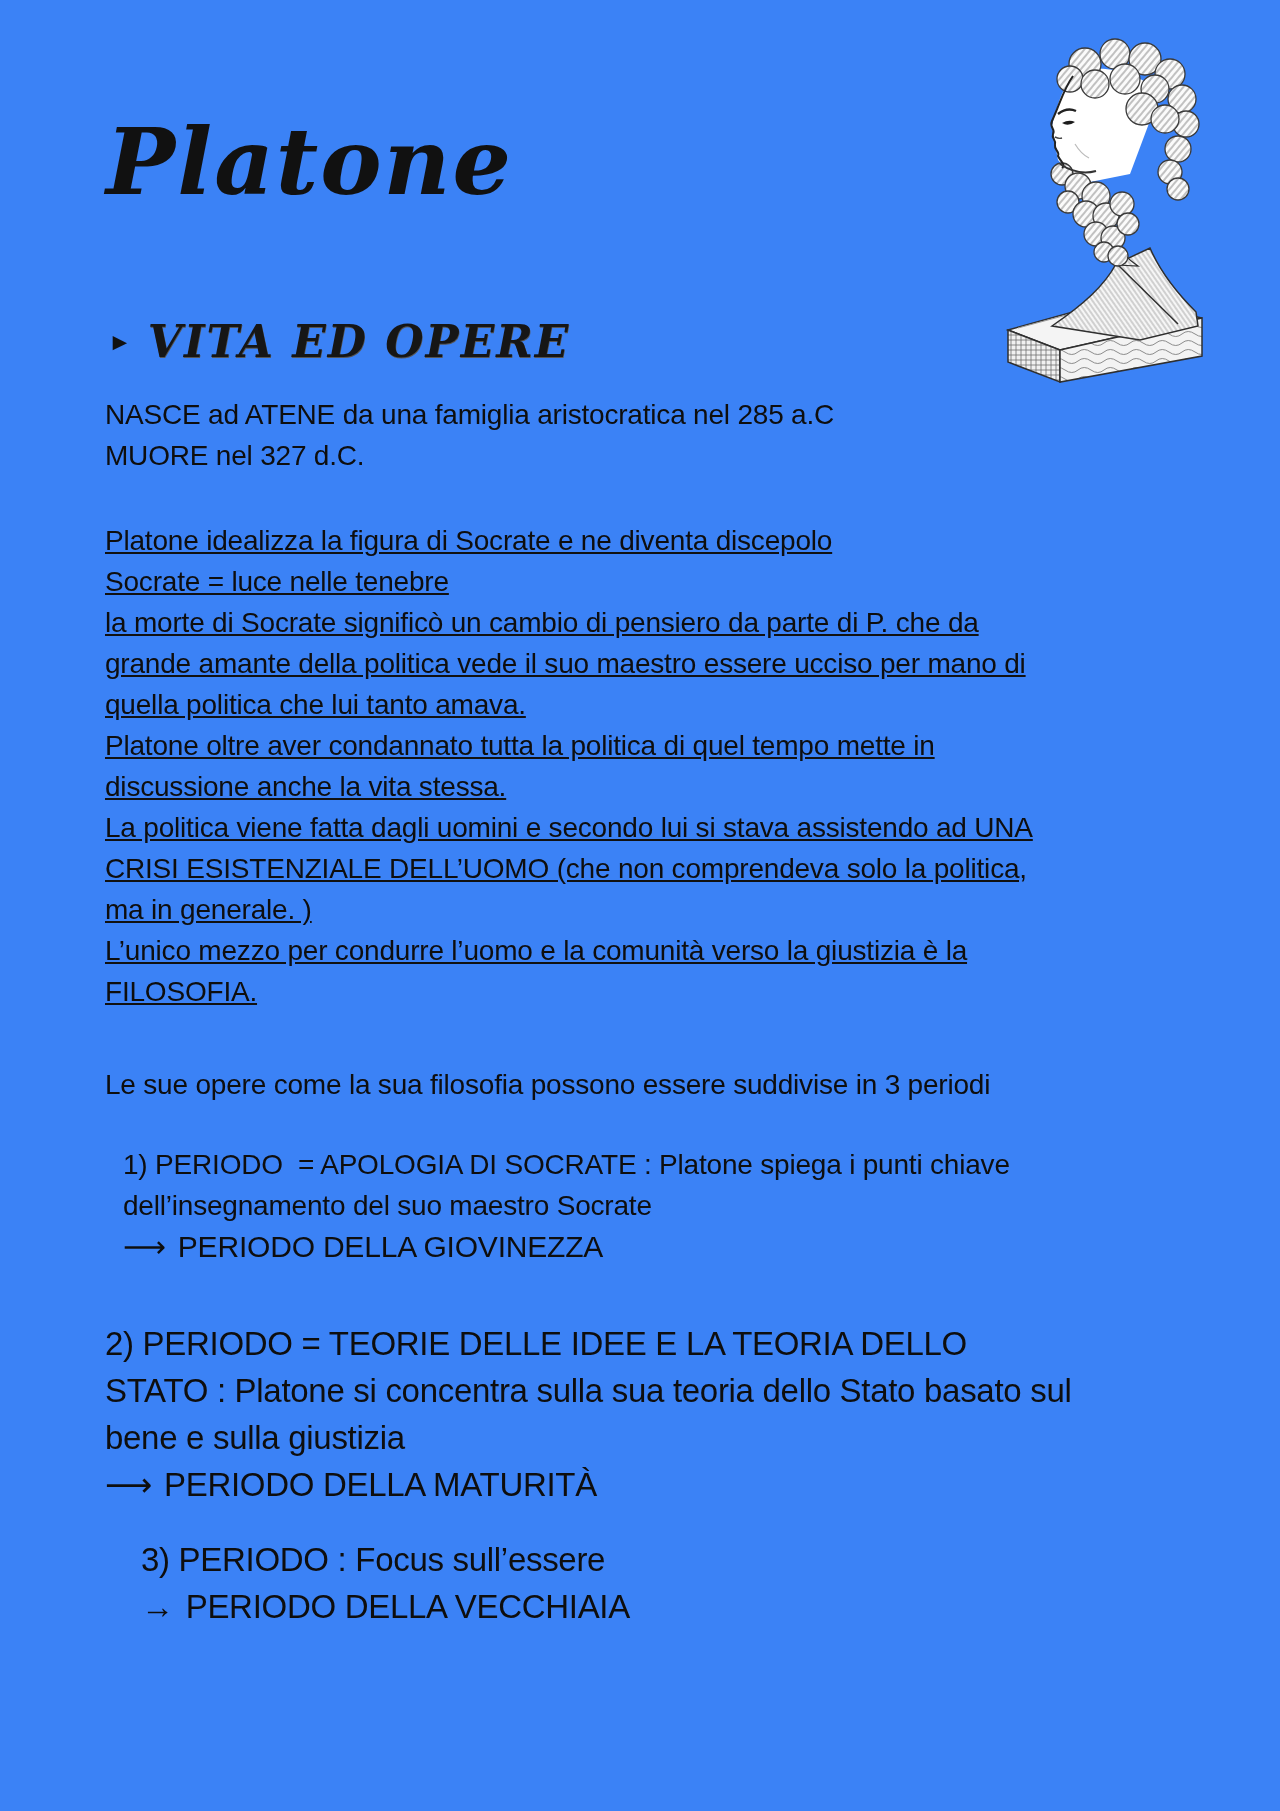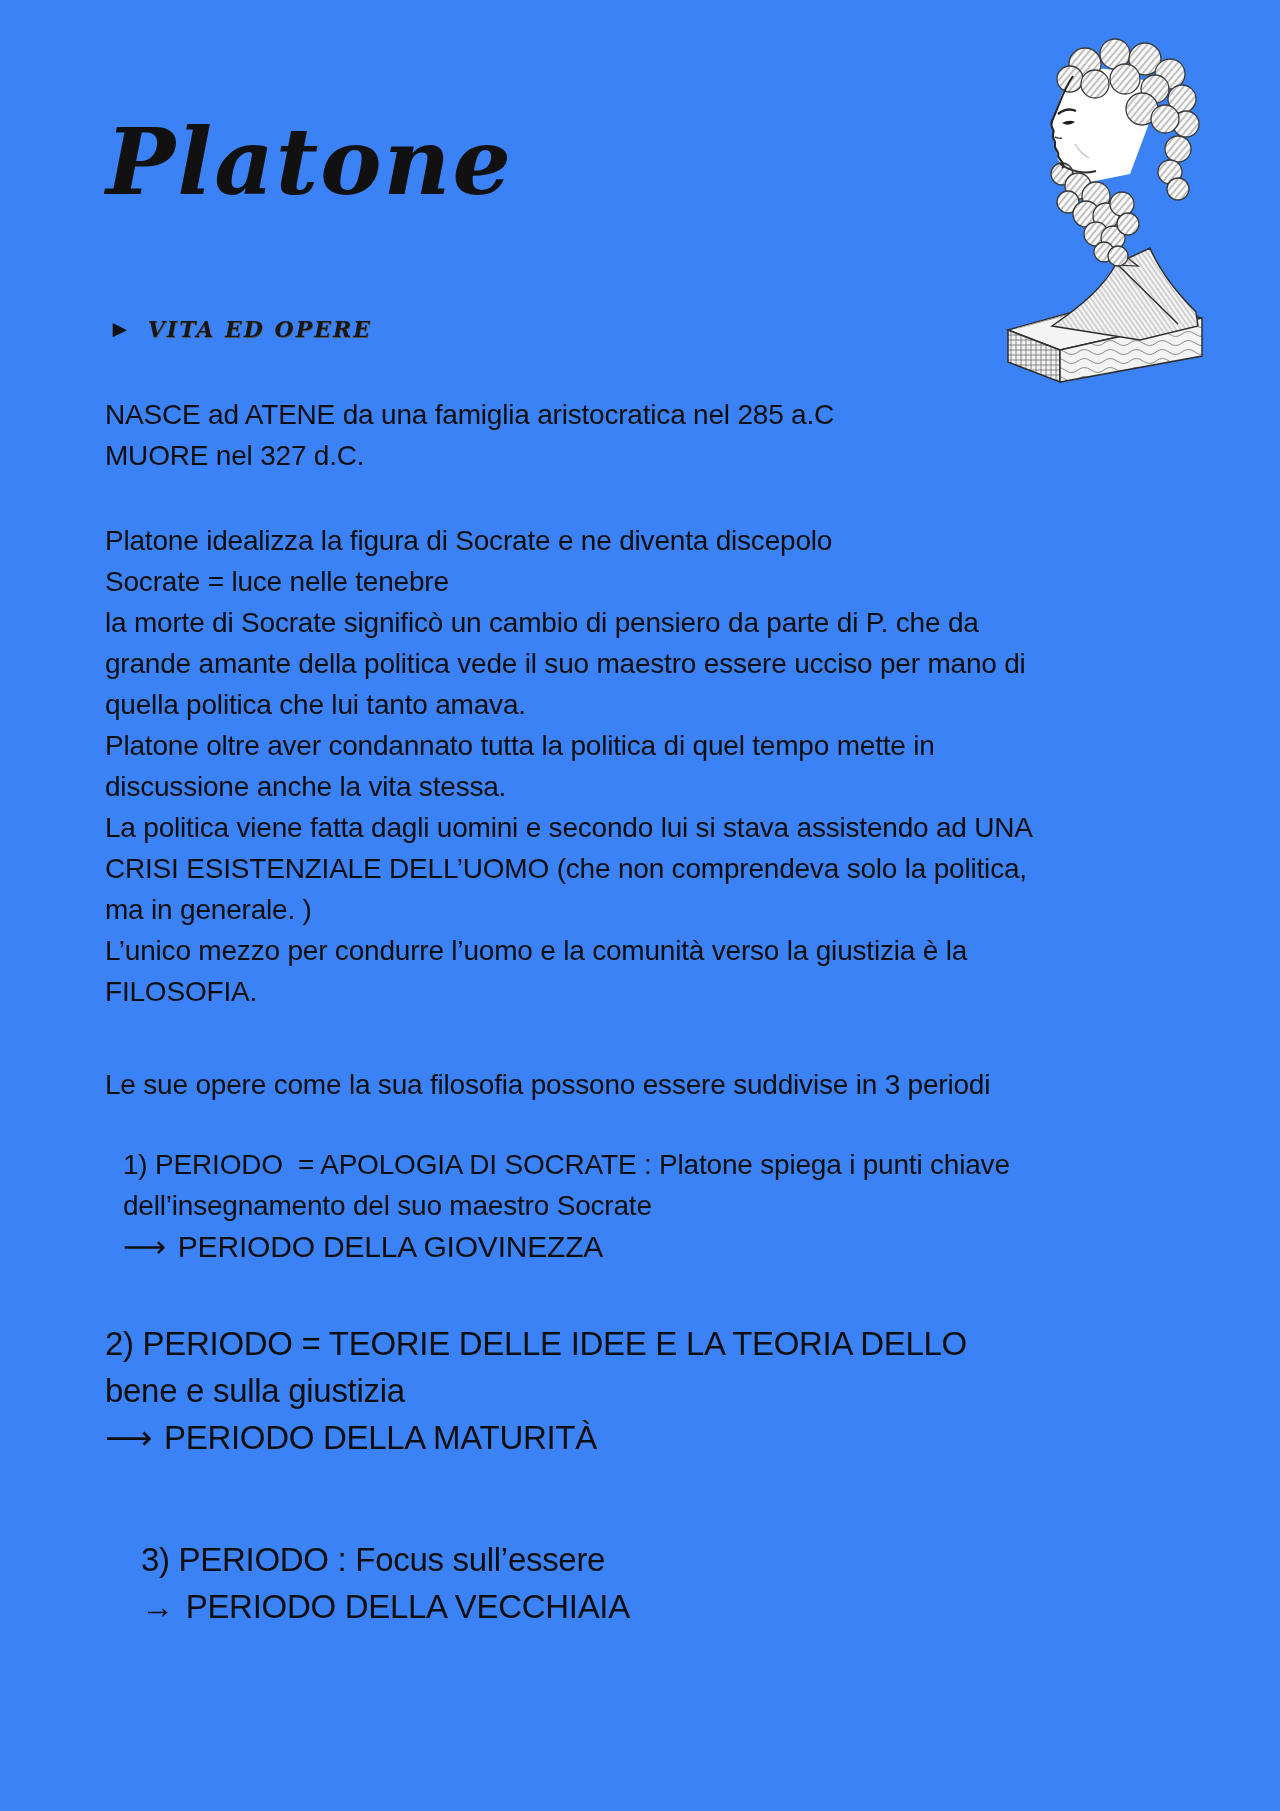--- a/index.html
+++ b/index.html
@@ -23,32 +23,32 @@
     left:108px;top:316px;
     display:flex;align-items:center;gap:16px;
   }
   .bullet{
     font-size:24px;color:#111;
     line-height:1;
   }
   .section-heading{
     font-family:"DejaVu Serif", serif;
     font-style:italic;font-weight:bold;
-    font-size:22px;letter-spacing:2px;
+    font-size:44px;letter-spacing:2px;
     color:#161616;
     text-shadow:0.5px 0.5px 0 #555;
   }
   .body-block .line{
     white-space:pre;
     font-size:28px;line-height:41px;
     letter-spacing:-0.2px;
     color:#0e0e0e;
   }
   .vita{left:105px;top:394px;}
-  .note{left:105px;top:520px;}
+  .note{left:105px;top:520px;text-decoration:underline;}
   .opere-intro{left:105px;top:1064px;}
   .period1{left:105px;top:1144px;margin-left:18px;}
   .period2{left:105px;top:1320px;}
   .period3{left:105px;top:1536px;margin-left:36px;}
   .big .line{
     white-space:pre;
     font-size:33px;line-height:47px;
     letter-spacing:-0.3px;
     color:#0e0e0e;
   }
@@ -170,20 +170,21 @@
     <div class="line">1) PERIODO  = APOLOGIA DI SOCRATE : Platone spiega i punti chiave</div>
     <div class="line">dell’insegnamento del suo maestro Socrate</div>
     <div class="line arrow-line" style="font-size:30px;">
       <span class="arrow-glyph">⟶</span>
       <span>PERIODO DELLA GIOVINEZZA</span>
     </div>
   </div>
 
   <div class="abs big period2">
     <div class="line">2) PERIODO = TEORIE DELLE IDEE E LA TEORIA DELLO</div>
+    <div class="line">STATO : Platone si concentra sulla sua teoria dello Stato basato sul</div>
     <div class="line">bene e sulla giustizia</div>
     <div class="line arrow-line">
       <span class="arrow-glyph">⟶</span>
       <span>PERIODO DELLA MATURITÀ</span>
     </div>
   </div>
 
   <div class="abs big period3">
     <div class="line">3) PERIODO : Focus sull’essere</div>
     <div class="line arrow-line">

